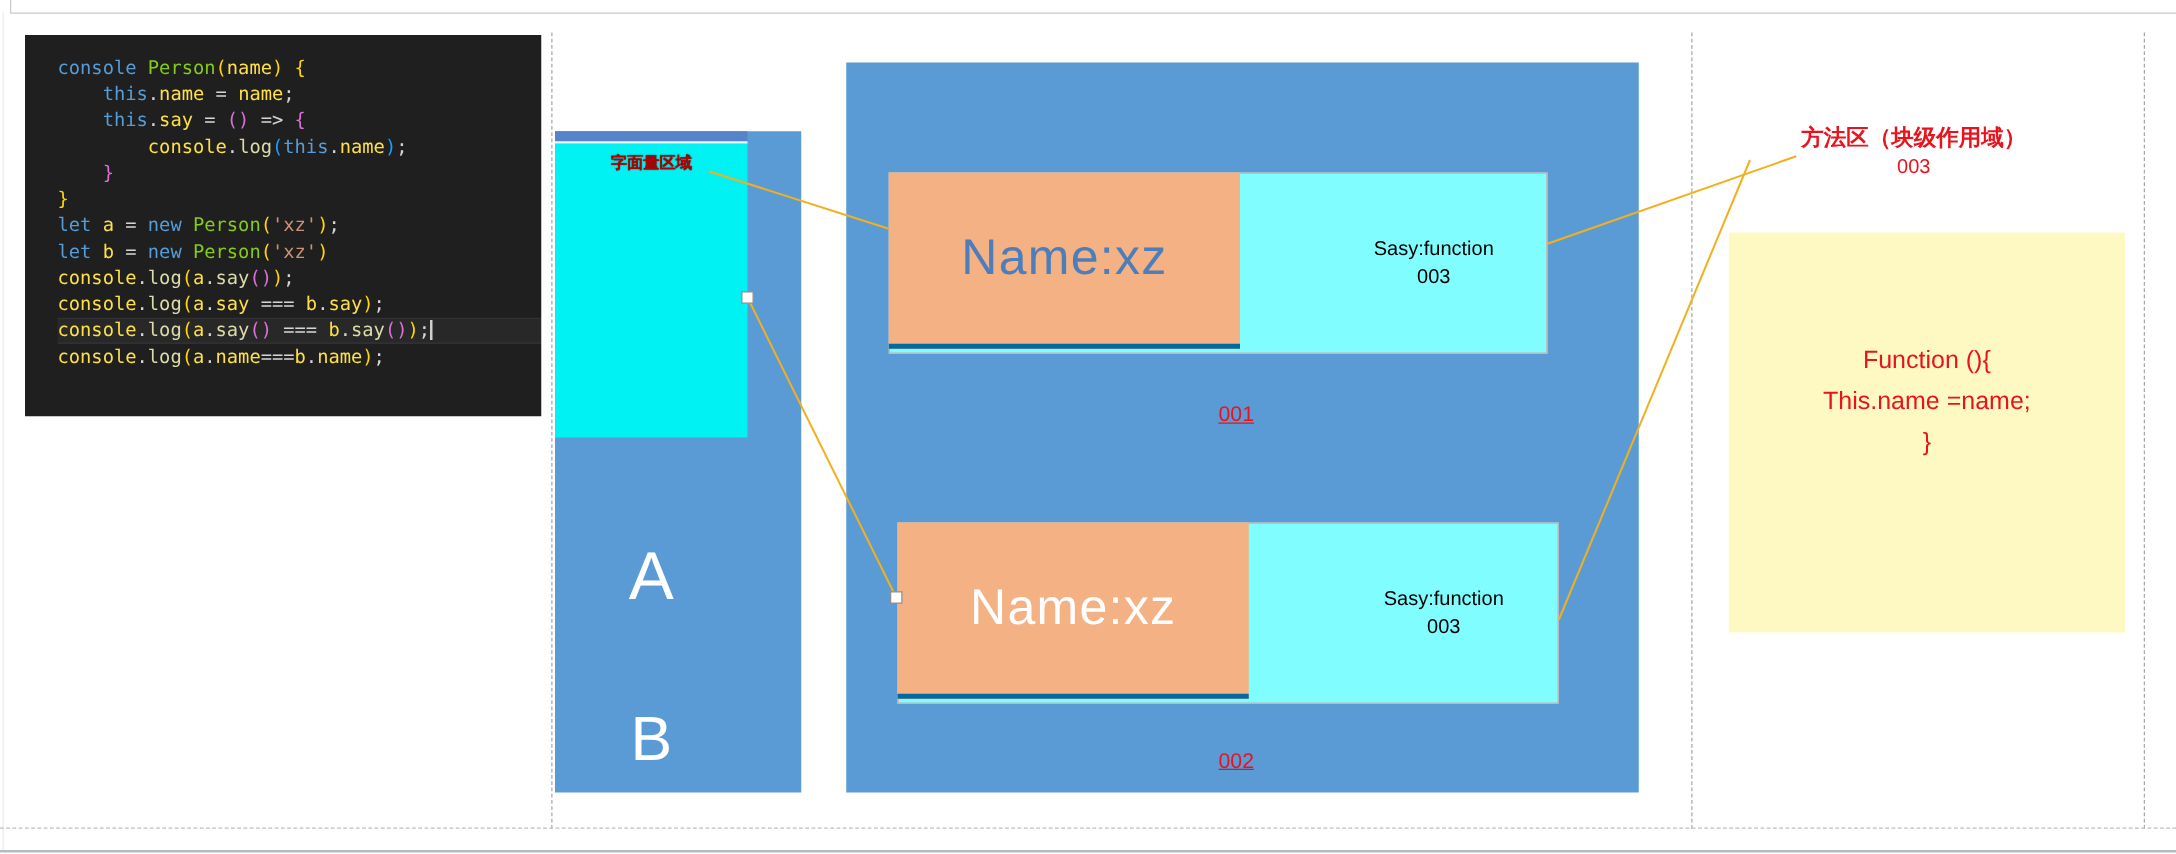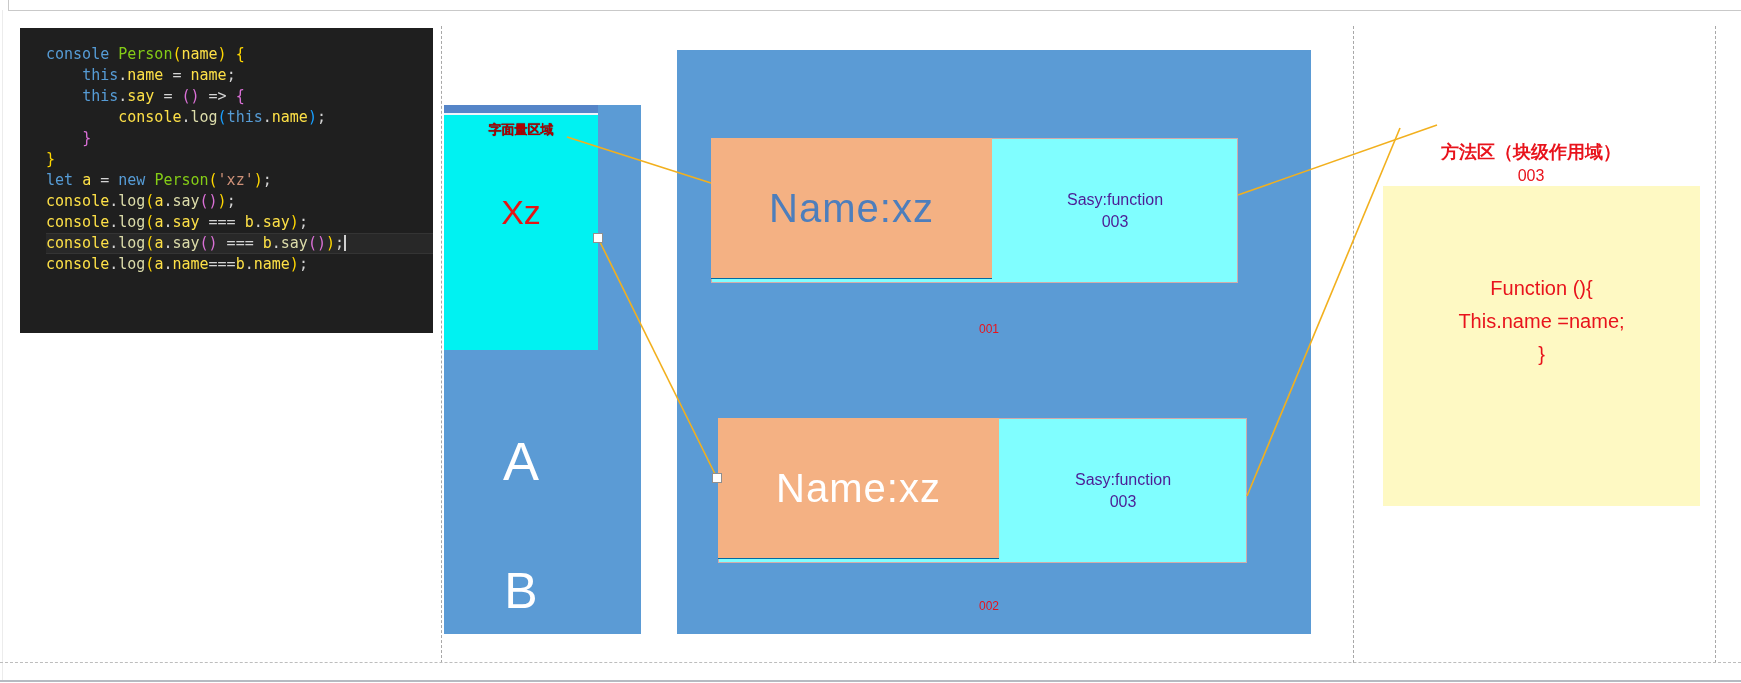--- a/index.html
+++ b/index.html
@@ -33,39 +33,39 @@
   .lit-header{left:0;top:6px;width:154px;text-align:center;font-size:13px;font-weight:bold;
               color:#b00000;text-shadow:0 0 1px #400000;}
   .lit-value{left:0;top:78px;width:154px;text-align:center;font-size:34px;color:#e41414;}
   .lit-blue{left:0;top:245px;width:154px;height:284px;}
   .slot-a{left:0;top:80px;width:154px;text-align:center;font-size:54px;color:#ffffff;}
   .slot-b{left:0;top:212px;width:154px;text-align:center;font-size:50px;color:#ffffff;}
 
   
   .heap-rect{left:677px;top:50px;width:634px;height:584px;background:#5b9bd5;}
   .obj-cyan{background:#80feff;border:1px solid #d2abab;box-sizing:border-box;}
-  .obj-orange{background:#f4b183;border-bottom:1px solid #0369a1;box-sizing:border-box;
+  .obj-orange{background:#f4b183;border-bottom:4px solid #0369a1;box-sizing:border-box;
               display:flex;align-items:center;justify-content:center;}
   .obj1-cyan{left:34px;top:88px;width:527px;height:145px;}
   .obj1-orange{left:34px;top:88px;width:281px;height:141px;}
   .obj2-cyan{left:41px;top:368px;width:529px;height:145px;}
   .obj2-orange{left:41px;top:368px;width:281px;height:141px;}
   .obj-name{font-size:40px;letter-spacing:1px;}
   .name-blue{color:#4d7ebc;}
   .name-white{color:#ffffff;}
   .sasy{display:flex;flex-direction:column;align-items:center;justify-content:center;
-        font-size:16px;line-height:22px;color:#4c1d95;text-align:center;}
+        font-size:16px;line-height:22px;color:#000000;text-align:center;padding-left:32px;}
   .sasy1{left:315px;top:88px;width:246px;height:145px;}
   .sasy2{left:322px;top:368px;width:248px;height:145px;}
-  .obj-tag{width:60px;text-align:center;font-size:12px;color:#e8131c;}
+  .obj-tag{width:60px;text-align:center;font-size:17px;color:#e8131c;text-decoration:underline;}
   .tag1{left:282px;top:272px;}
   .tag2{left:282px;top:549px;}
 
   
-  .method-label{left:1391px;top:98px;width:280px;text-align:center;color:#e8131c;margin-top:42px;}
+  .method-label{left:1391px;top:98px;width:280px;text-align:center;color:#e8131c;}
   .method-title{font-size:18px;font-weight:bold;}
   .method-id{font-size:16px;margin-top:3px;}
   .function-box{left:1383px;top:186px;width:317px;height:320px;background:#fef9c3;
                 color:#e8131c;text-align:center;font-size:20px;line-height:33px;
                 padding-top:86px;box-sizing:border-box;}
   .connectors{left:0;top:0;width:1741px;height:683px;pointer-events:none;}
 </style>
 </head>
 <body>
 
@@ -82,32 +82,32 @@
 
   <div class="abs code-panel">
     <div class="code-lines">
         <div class="code-line"><span class="tk-k">console </span><span class="tk-t">Person</span><span class="tk-g">(</span><span class="tk-v">name</span><span class="tk-g">)</span><span class="tk-w"> </span><span class="tk-g">{</span></div>
         <div class="code-line"><span class="tk-w">    </span><span class="tk-k">this</span><span class="tk-w">.</span><span class="tk-v">name</span><span class="tk-w"> = </span><span class="tk-v">name</span><span class="tk-w">;</span></div>
         <div class="code-line"><span class="tk-w">    </span><span class="tk-k">this</span><span class="tk-w">.</span><span class="tk-v">say</span><span class="tk-w"> = </span><span class="tk-m">()</span><span class="tk-w"> =&gt; </span><span class="tk-m">{</span></div>
         <div class="code-line"><span class="tk-w">        </span><span class="tk-v">console</span><span class="tk-w">.</span><span class="tk-y">log</span><span class="tk-b">(</span><span class="tk-k">this</span><span class="tk-w">.</span><span class="tk-v">name</span><span class="tk-b">)</span><span class="tk-w">;</span></div>
         <div class="code-line"><span class="tk-w">    </span><span class="tk-m">}</span></div>
         <div class="code-line"><span class="tk-g">}</span></div>
         <div class="code-line"><span class="tk-k">let </span><span class="tk-v">a</span><span class="tk-w"> = </span><span class="tk-k">new </span><span class="tk-t">Person</span><span class="tk-g">(</span><span class="tk-s">'xz'</span><span class="tk-g">)</span><span class="tk-w">;</span></div>
+        <div class="code-line"><span class="tk-k">let </span><span class="tk-v">b</span><span class="tk-w"> = </span><span class="tk-k">new </span><span class="tk-t">Person</span><span class="tk-g">(</span><span class="tk-s">'xz'</span><span class="tk-g">)</span></div>
         <div class="code-line"><span class="tk-v">console</span><span class="tk-w">.</span><span class="tk-y">log</span><span class="tk-g">(</span><span class="tk-v">a</span><span class="tk-w">.</span><span class="tk-y">say</span><span class="tk-m">()</span><span class="tk-g">)</span><span class="tk-w">;</span></div>
         <div class="code-line"><span class="tk-v">console</span><span class="tk-w">.</span><span class="tk-y">log</span><span class="tk-g">(</span><span class="tk-v">a</span><span class="tk-w">.</span><span class="tk-v">say</span><span class="tk-w"> === </span><span class="tk-v">b</span><span class="tk-w">.</span><span class="tk-v">say</span><span class="tk-g">)</span><span class="tk-w">;</span></div>
         <div class="code-line current"><span class="tk-v">console</span><span class="tk-w">.</span><span class="tk-y">log</span><span class="tk-g">(</span><span class="tk-v">a</span><span class="tk-w">.</span><span class="tk-y">say</span><span class="tk-m">()</span><span class="tk-w"> === </span><span class="tk-v">b</span><span class="tk-w">.</span><span class="tk-y">say</span><span class="tk-m">()</span><span class="tk-g">)</span><span class="tk-w">;</span><span class="cursor"></span></div>
         <div class="code-line"><span class="tk-v">console</span><span class="tk-w">.</span><span class="tk-y">log</span><span class="tk-g">(</span><span class="tk-v">a</span><span class="tk-w">.</span><span class="tk-v">name</span><span class="tk-w">===</span><span class="tk-v">b</span><span class="tk-w">.</span><span class="tk-v">name</span><span class="tk-g">)</span><span class="tk-w">;</span></div>
       </div>
   </div>
 
   <div class="abs literal-box">
     <div class="abs lit-strip"></div>
     <div class="abs lit-cyan">
       <div class="abs lit-header">字面量区域</div>
-      <div class="abs lit-value">Xz</div>
     </div>
     <div class="abs lit-blue">
       <div class="abs slot-a">A</div>
       <div class="abs slot-b">B</div>
     </div>
   </div>
 
   <div class="abs heap-rect">
 
     <div class="abs obj-cyan obj1-cyan"></div>

